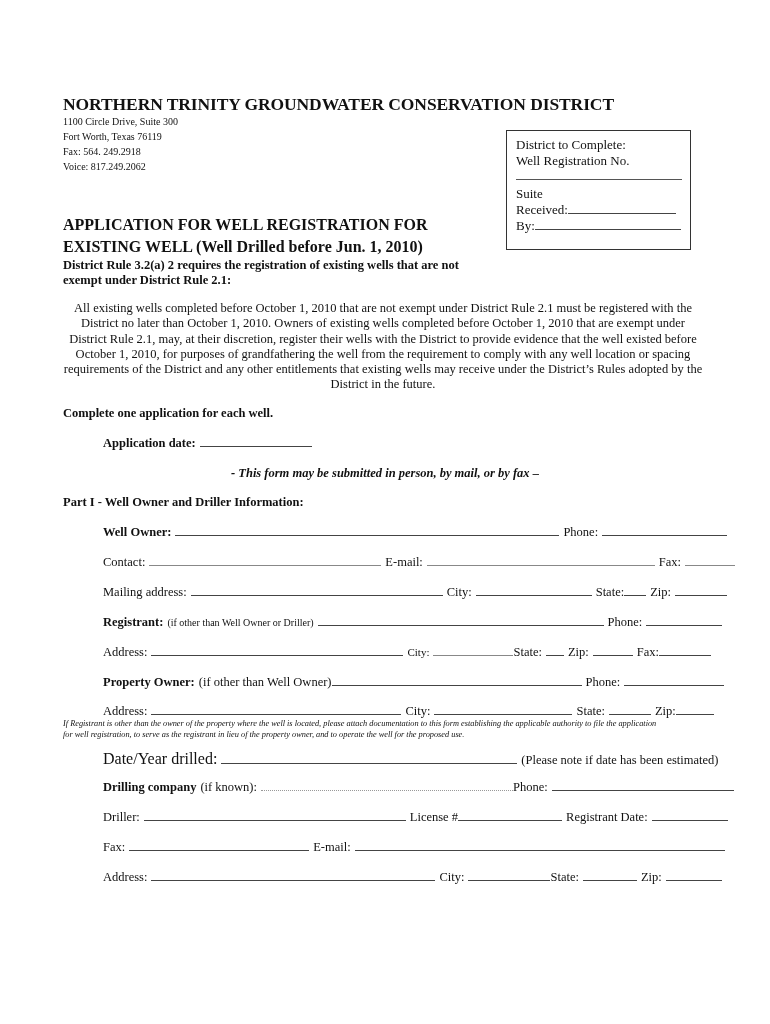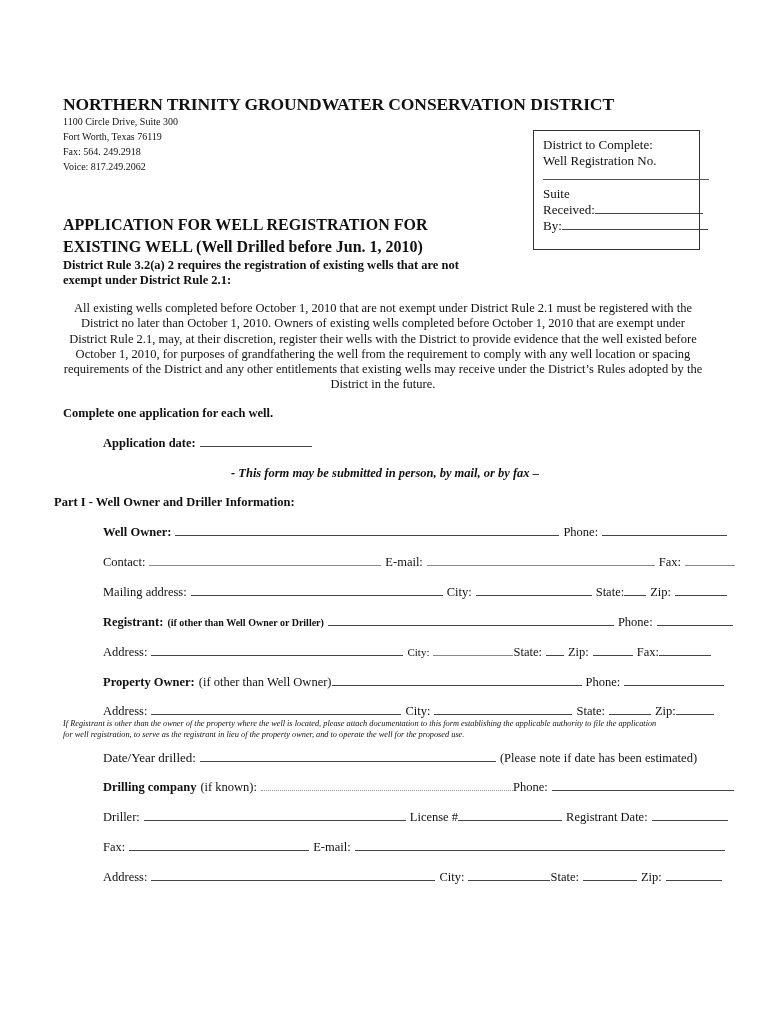--- a/index.html
+++ b/index.html
@@ -5,37 +5,37 @@
     html, body { margin: 0; padding: 0; background: #ffffff; }
     body {
       width: 770px; height: 1024px; position: relative; overflow: hidden;
       font-family: "Liberation Serif", "DejaVu Serif", serif;
       color: #111111;
     }
     .abs { position: absolute; white-space: nowrap; }
     .org-name { left: 63px; top: 94px; font-size: 17.5px; font-weight: bold; letter-spacing: -0.1px; }
     .addr { left: 63px; font-size: 10px; line-height: 15px; }
     .box {
-      position: absolute; left: 506px; top: 130px; width: 167px; height: 120px;
+      position: absolute; left: 506px; top: 130px; width: 185px; height: 120px;
       border: 1.3px solid #333; box-sizing: border-box;
-      font-size: 13px; line-height: 16px; padding: 6px 0 8px 9px; margin-left: 27px;
+      font-size: 13px; line-height: 16px; padding: 6px 0 8px 9px;
     }
     .box .ln { display: block; white-space: nowrap; }
     .box .rule { display:block; width: 166px; border-bottom: 1px solid #555; margin: 10px 0 6px 0; }
     .uline { display: inline-block; border-bottom: 1px solid #444; vertical-align: baseline; height: 1px; }
     .uline.grey { border-bottom-color: #888; }
     .uline.dotted { border-bottom: 1px dotted #999; }
     .title { left: 63px; font-size: 16px; font-weight: bold; line-height: 22px; }
     .rule-note { left: 63px; top: 258px; font-size: 12.5px; font-weight: bold; line-height: 15px; }
     .para { position: absolute; left: 63px; top: 301px; width: 640px; font-size: 12.5px; line-height: 15.3px; white-space: normal; text-align: center; }
     .bold-line { font-weight: bold; font-size: 12.5px; }
     .center-note { left: 0; width: 770px; text-align: center; top: 466px; font-size: 12.5px; font-style: italic; font-weight: bold; }
     .row { position: absolute; left: 63px; font-size: 12.5px; white-space: nowrap; display: flex; align-items: baseline; margin-left: 40px; }
     .row b { font-weight: bold; }
-    .small-b { font-size: 10px; font-weight: bold; }
+    .small-b { font-size: 10px; font-weight: normal; }
     .tiny-i { position: absolute; left: 63px; font-size: 8.3px; font-style: italic; line-height: 11px; white-space: nowrap; }
     .sp { display:inline-block; width: 4px; }
   </style>
 </head>
 <body>
 
 <div class="abs org-name">NORTHERN TRINITY GROUNDWATER CONSERVATION DISTRICT</div>
 <div class="abs addr" style="top:114px">1100 Circle Drive, Suite 300</div>
 <div class="abs addr" style="top:129px">Fort Worth, Texas 76119</div>
 <div class="abs addr" style="top:144px">Fax: 564. 249.2918</div>
@@ -60,21 +60,21 @@
 <div class="abs bold-line" style="left:63px; top:406px">Complete one application for each well.</div>
 
 <div class="row" style="top:436px">
   <b>Application date:</b>
     <span class="sp"></span>
   <span class="uline" style="width:112px"></span>
 </div>
 
 <div class="abs center-note">- This form may be submitted in person, by mail, or by fax –</div>
 
-<div class="abs bold-line" style="left:54px; top:495px">Part I - Well Owner and Driller Information:</div>
+<div class="abs bold-line" style="left:63px; top:495px">Part I - Well Owner and Driller Information:</div>
 
 <div class="row" style="top:525px">
   <b>Well Owner:</b>
     <span class="sp"></span>
   <span class="uline" style="width:384px"></span>
     <span class="sp"></span>
   <span>Phone:</span>
     <span class="sp"></span>
   <span class="uline" style="width:125px"></span>
 </div>
@@ -167,21 +167,21 @@
   <span class="uline" style="width:42px"></span>
     <span class="sp"></span>
   <span>Zip:</span>
   <span class="uline" style="width:38px"></span>
 </div>
 
 <div class="tiny-i" style="top:718px">If Registrant is other than the owner of the property where the well is located, please attach documentation to this form establishing the applicable authority to file the application</div>
 <div class="tiny-i" style="top:729px">for well registration, to serve as the registrant in lieu of the property owner, and to operate the well for the proposed use.</div>
 
 <div class="row" style="top:750px">
-  <span style="font-size:13px">Date/Year drilled:</span>
+  <span style="font-size:16px">Date/Year drilled:</span>
     <span class="sp"></span>
   <span class="uline" style="width:296px"></span>
     <span class="sp"></span>
   <span>(Please note if date has been estimated)</span>
 </div>
 
 <div class="row" style="top:780px">
   <b>Drilling company</b>
     <span class="sp"></span>
   <span>(if known):</span>

